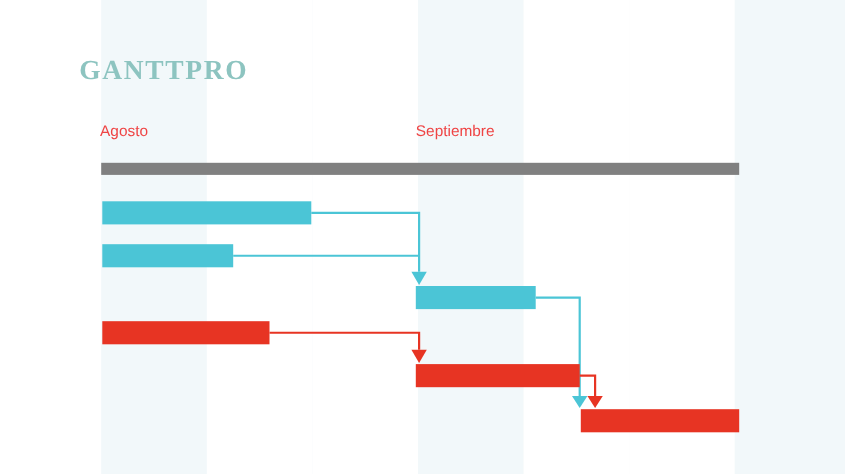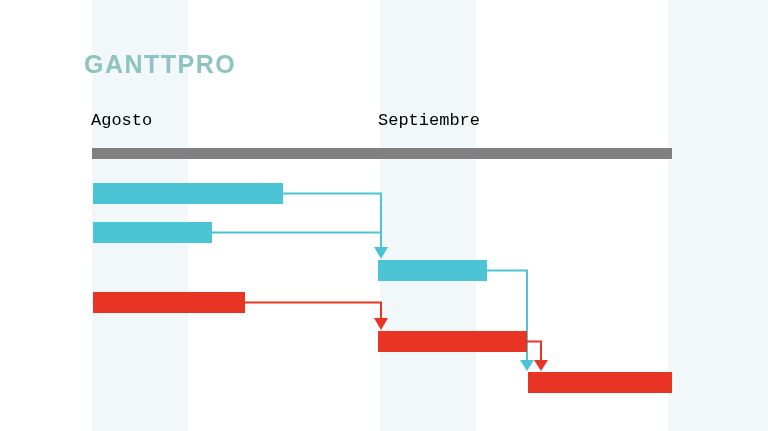--- a/index.html
+++ b/index.html
@@ -35,41 +35,40 @@
   }
   .col.shaded { background: #f2f8fa; }
   .col.plain  { background: #ffffff; }
   .col.divider {
     border-right: 1px solid #f4f7f8;
   }
 
   
   .logo {
     position: absolute;
-    left: 84px;
+    left: 72px;
     top: 52px;
     z-index: 6;
-    font-family: Liberation Sans, sans-serif;
+    font-family: Liberation Serif, serif;
     font-size: 25px;
     font-weight: bold;
     letter-spacing: 1.5px;
     color: #8dc4c0;
     line-height: 1;
     white-space: nowrap;
   }
 
   
   .month {
     position: absolute;
     z-index: 6;
-    font-size: 17px;
-    color: #000000;
+    font-size: 14px;
+    color: #ef4444;
     line-height: 1;
     white-space: nowrap;
-    font-family: Liberation Mono, monospace;
   }
   .month.m0 { left: 91px;  top: 112px; }
   .month.m1 { left: 378px; top: 112px; text-align: right; }
 
   
   .header-bar {
     position: absolute;
     left: 92px;
     top: 148px;
     width: 580px;

